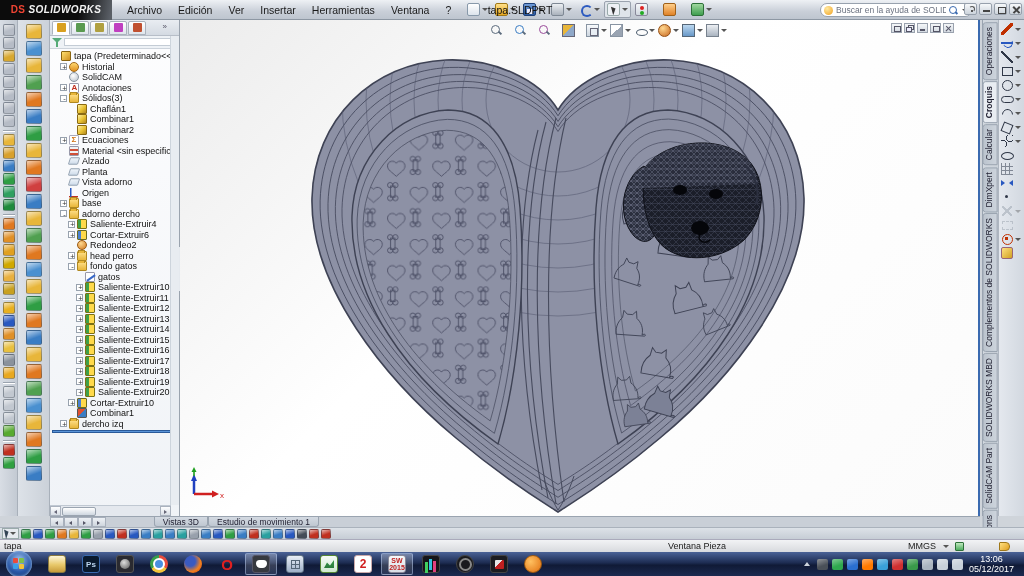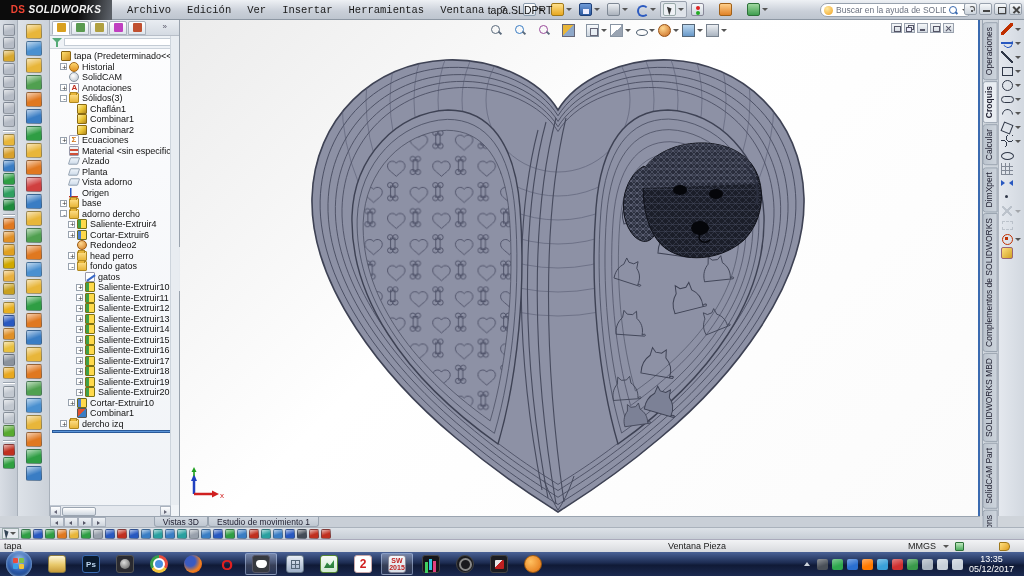--- a/index.html
+++ b/index.html
@@ -9,21 +9,21 @@
 
   
   .titlebar{position:absolute;left:0;top:0;width:1024px;height:20px;
     background:linear-gradient(#eef1f5,#c9cfd8 60%,#bec5cf);border-bottom:1px solid #8d97a3;
     display:flex;align-items:center;}
   .swlogo{width:112px;height:20px;background:linear-gradient(100deg,#0c0c0c 70%,#5a5f66 98%);
     color:#f2f2f2;display:flex;align-items:center;justify-content:center;
     font-size:10px;font-weight:bold;letter-spacing:.4px;font-style:italic;}
   .swlogo .dsmark{color:#e43;font-style:normal;margin-right:3px;font-weight:bold;}
   .menubar{display:flex;gap:2px;margin-left:8px;}
-  .menuitem{padding:2px 7px;font-size:10.5px;color:#1a1a1a;cursor:default;font-family:Liberation Mono, monospace;}
+  .menuitem{padding:2px 7px;font-size:10.5px;color:#1a1a1a;cursor:default;}
   .stdbar{display:flex;align-items:center;gap:1px;margin-left:6px;}
   .stdbtn{display:flex;align-items:center;gap:1px;padding:1px 2px;border:1px solid transparent;}
   .stdbtn.boxed{border:1px solid #9aa2ae;background:#dfe4ea;border-radius:2px;}
   .dd{width:0;height:0;border-left:3px solid transparent;border-right:3px solid transparent;
     border-top:3px solid #555;margin-left:1px;}
   .sico{width:13px;height:13px;border-radius:2px;position:relative;}
   .sico.new{background:linear-gradient(#fff,#dde4ec);border:1px solid #8899aa;}
   .sico.open{background:linear-gradient(#ffe08a,#e8a820);border:1px solid #a07818;}
   .sico.save{background:linear-gradient(#6f9bd8,#2c5aa0);border:1px solid #1d3f78;}
   .sico.save::after{content:"";position:absolute;left:3px;bottom:1px;width:6px;height:5px;background:#eef;}
@@ -1266,19 +1266,19 @@
 
           <span class="trico" style="--c: #3a9a4a;"></span>
 
           <span class="trico" style="--c: #aab4c0;"></span>
 
           <span class="trico" style="--c: #c8d0da;"></span>
 
           <span class="trico" style="--c: #c8d0da;"></span>
         </span>
       <span class="clock">
-        <div>13:35</div>
+        <div>13:06</div>
         <div>05/12/2017</div>
       </span>
     </span>
   </div>
 
 </div>
 
 </body></html>

